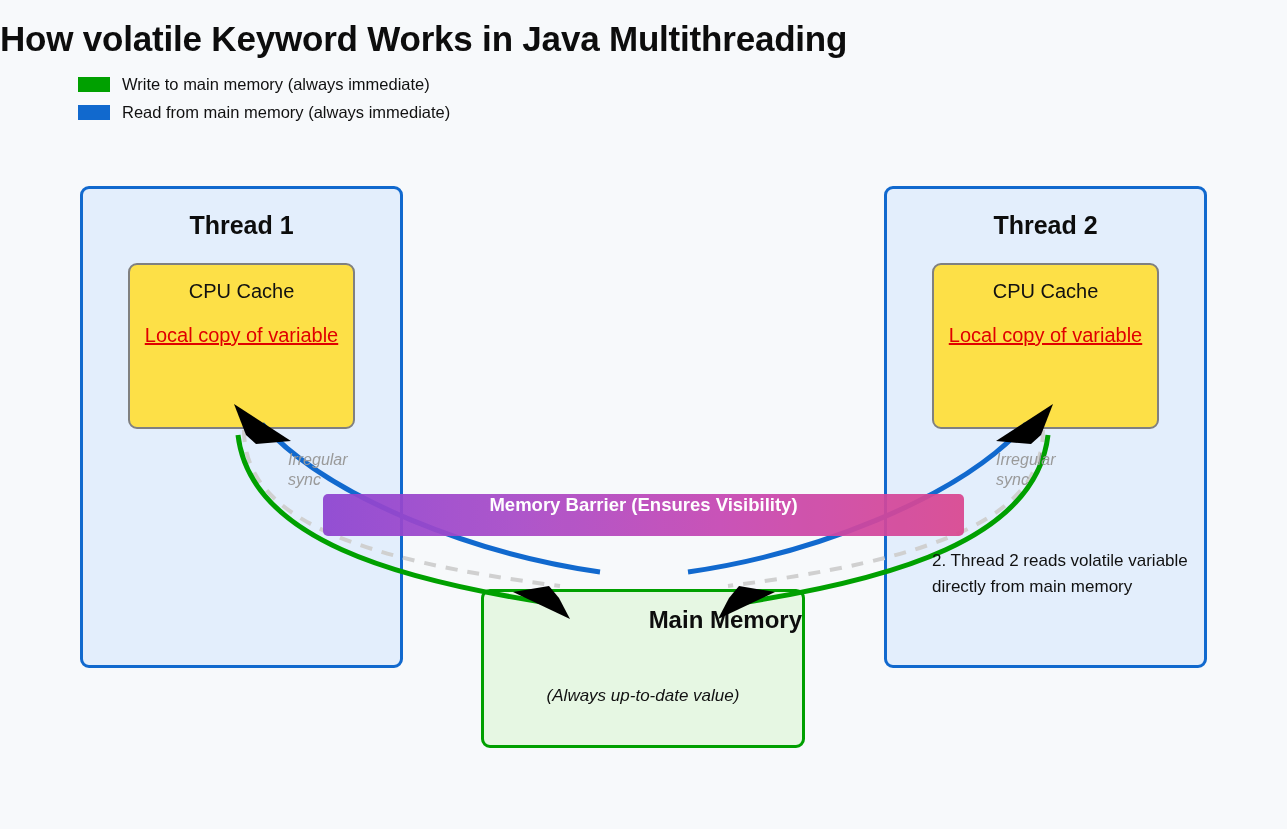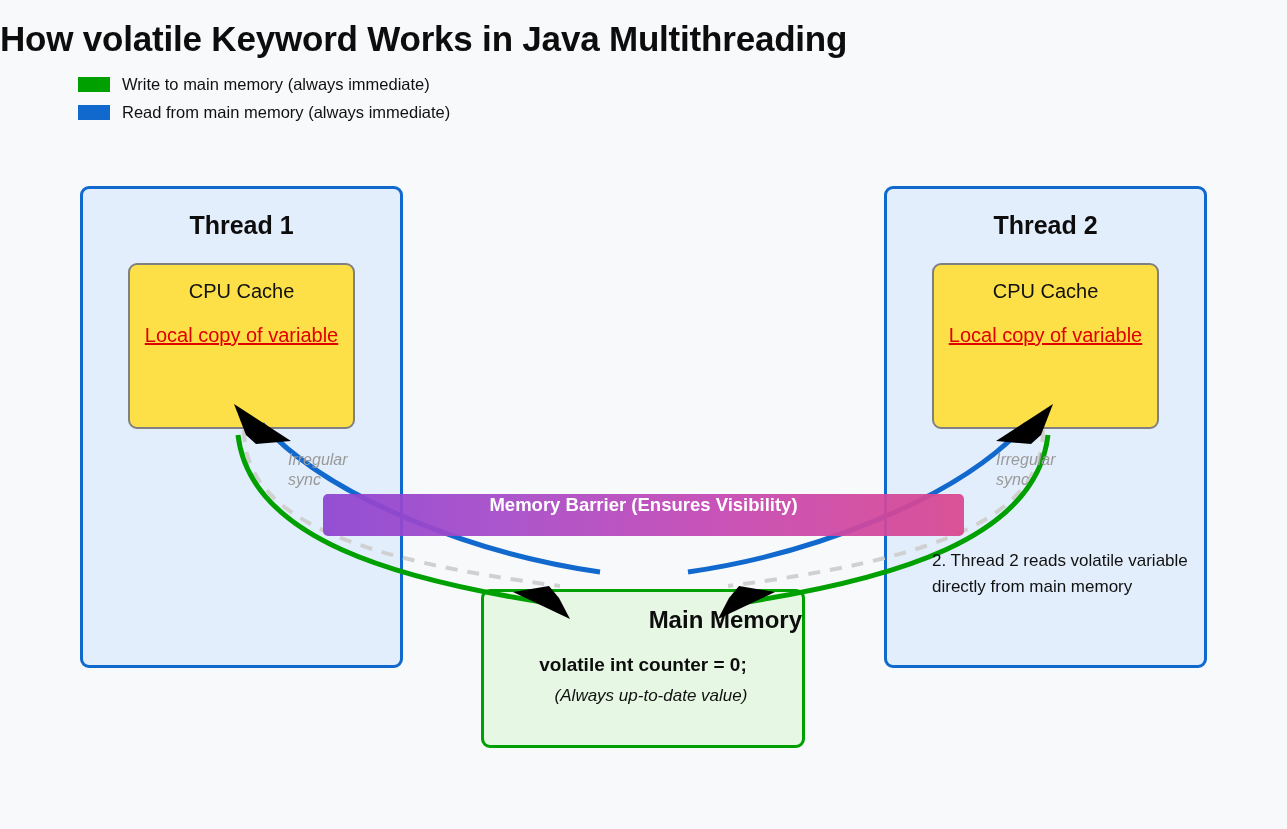--- a/index.html
+++ b/index.html
@@ -150,21 +150,20 @@
     color: #0d0d0d;
   }
   .mm-note {
     position: absolute;
     left: 0; top: 94px;
     width: 100%;
     text-align: center;
     font-size: 17px;
     font-style: italic;
     color: #111;
-    padding-left: 8px;
   }
 
   
   #memory-barrier {
     position: absolute;
     left: 323px;
     top: 494px;
     width: 641px;
     height: 42px;
     border-radius: 5px;
@@ -230,21 +229,20 @@
     <div class="cache-sub">Local copy of variable</div>
   </div>
 
   <div class="cache-box" id="cache2">
     <div class="cache-title">CPU Cache</div>
     <div class="cache-sub">Local copy of variable</div>
   </div>
 
   <div id="main-memory">
     <div class="mm-title">Main Memory</div>
-    <div class="mm-code">volatile int counter = 0;</div>
     <div class="mm-note">(Always up-to-date value)</div>
   </div>
 
   <svg class="svg-layer" viewBox="0 0 1287 829">
 
     <path d="M 244 430 C 244 520, 360 560, 560 586" fill="none" stroke="#d0d0d0" stroke-width="4" stroke-dasharray="12 10"></path>
     <path d="M 1043 430 C 1043 520, 930 560, 728 586" fill="none" stroke="#d0d0d0" stroke-width="4" stroke-dasharray="12 10"></path>
 
     <path d="M 238 435 C 250 540, 400 580, 548 603" fill="none" stroke="#00a000" stroke-width="5"></path>
 

